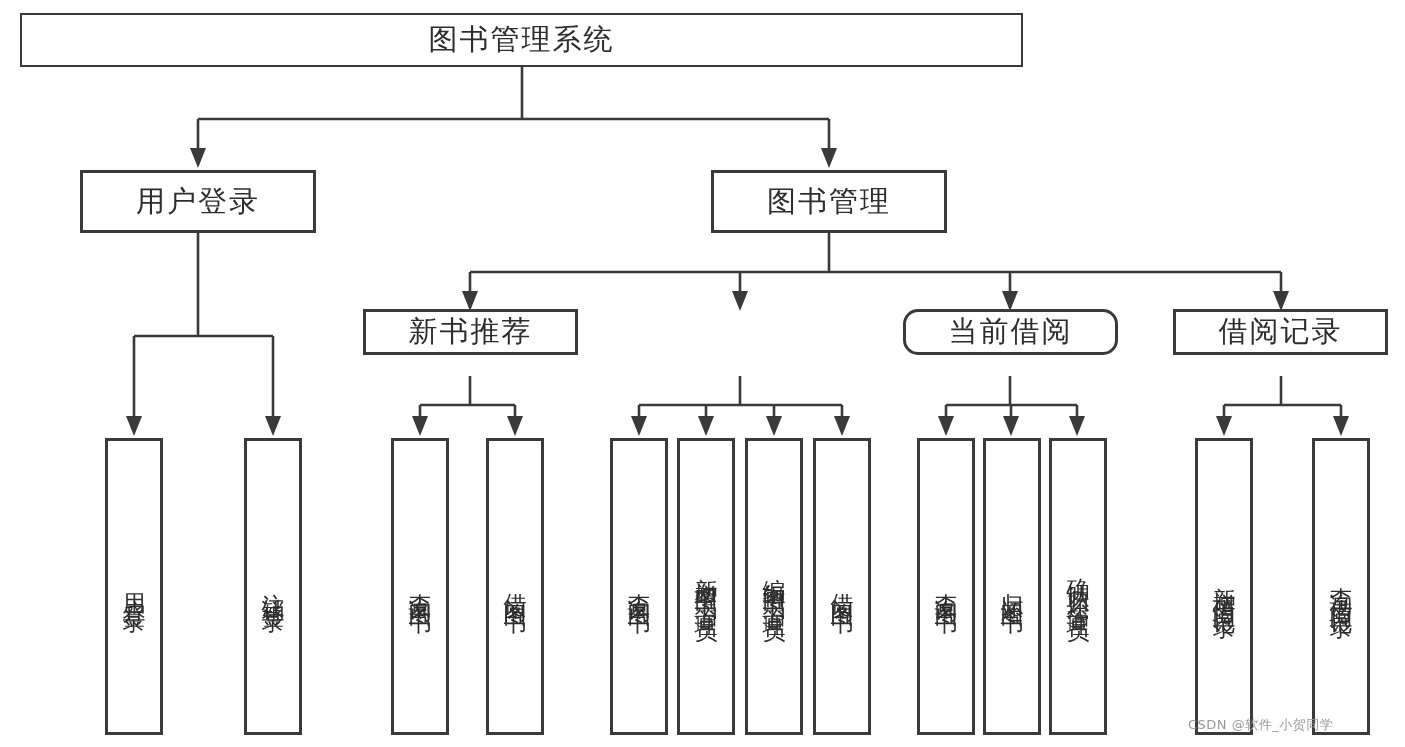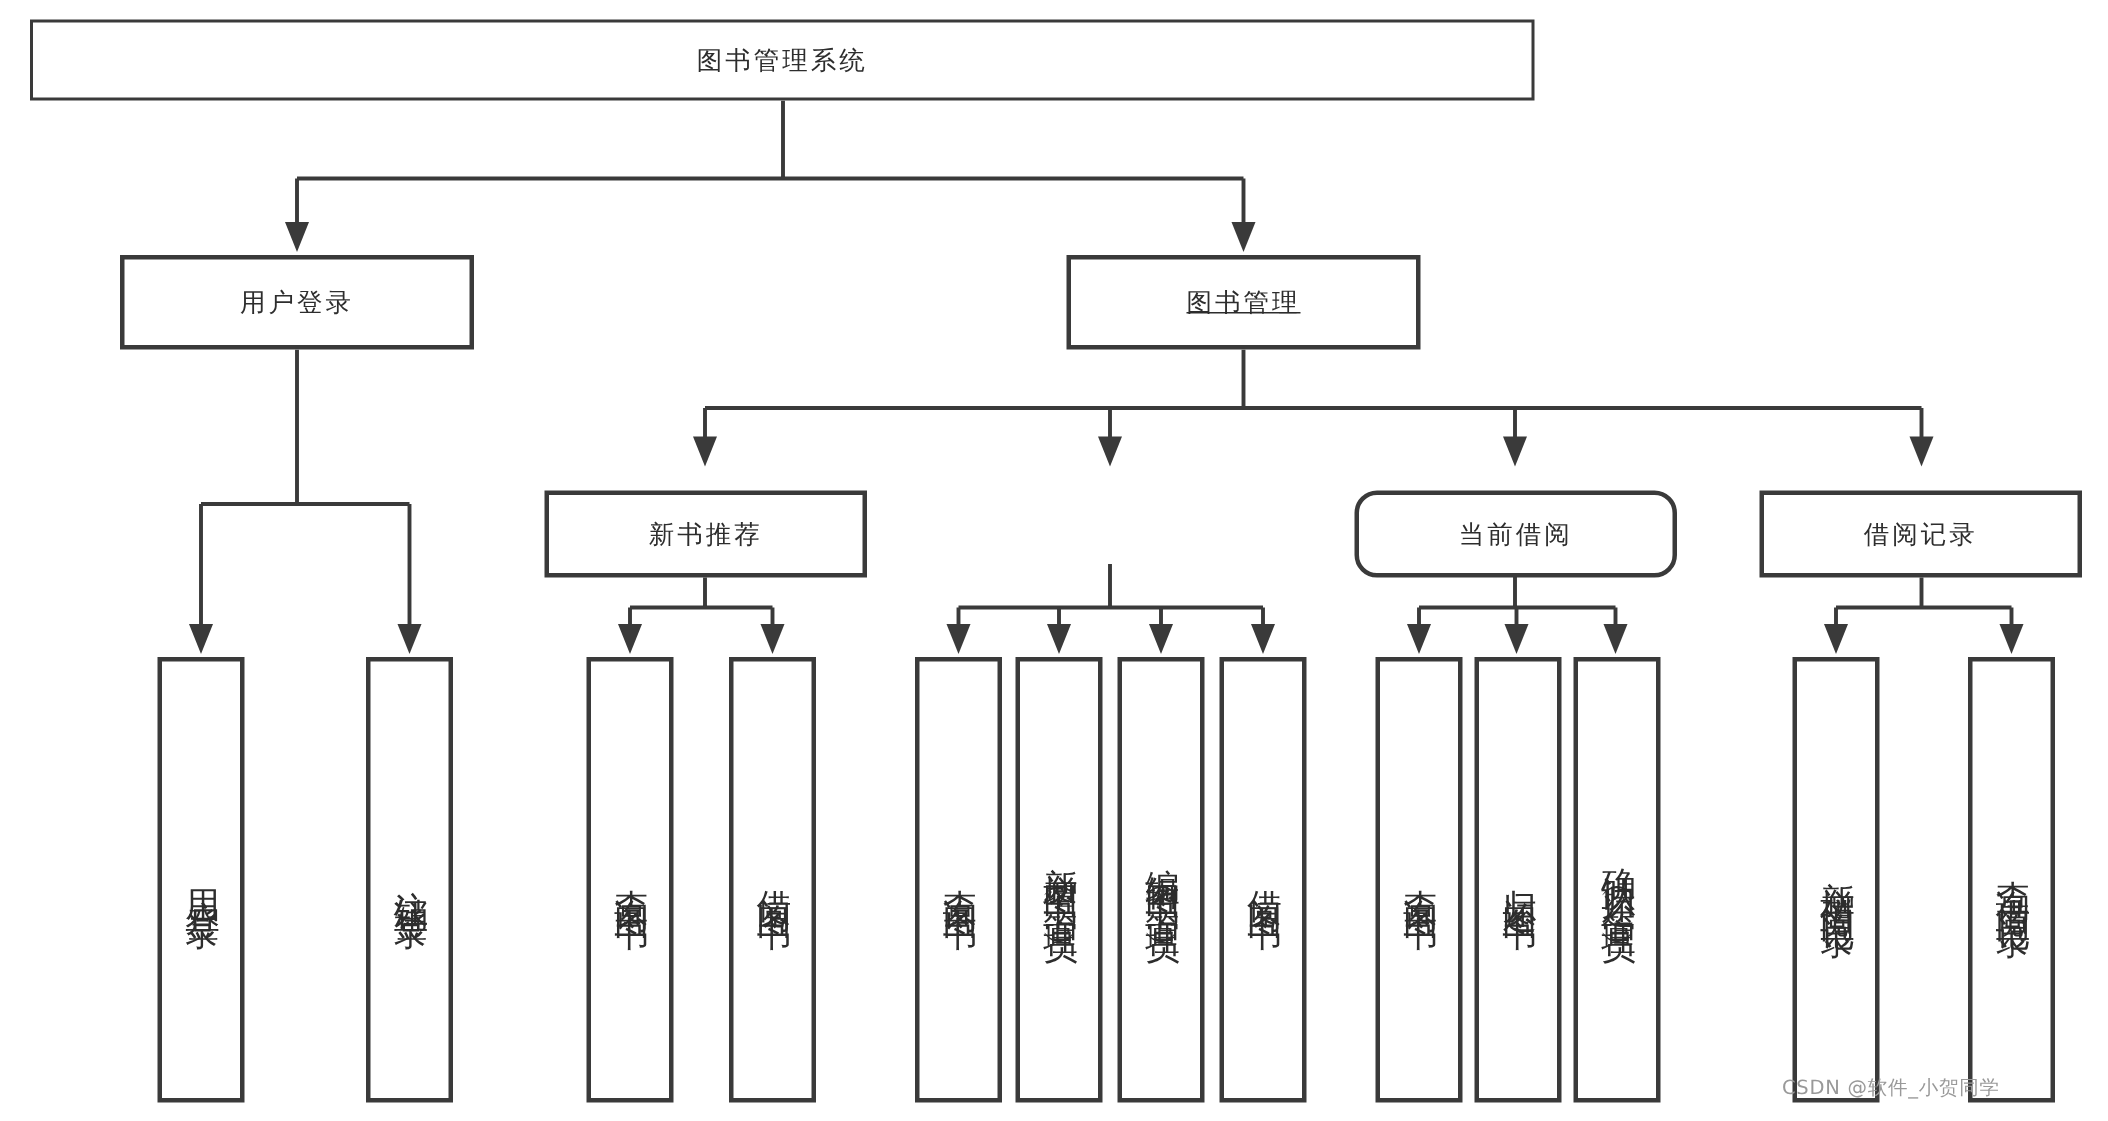--- a/index.html
+++ b/index.html
@@ -22,27 +22,27 @@
   #connectors polygon{fill:var(--line);stroke:none;}
   .box{
     position:absolute;
     box-sizing:border-box;
     border:3px solid var(--line);
     background:#fff;
     display:flex;
     align-items:center;
     justify-content:center;
     color:var(--text);
-    font-size:17px;
+    font-size:29px;
     letter-spacing:2px;
     white-space:nowrap;
   }
   .root{border-width:2px;left:20px;top:13px;width:1003px;height:54px;}
   .lvl2{top:170px;width:236px;height:63px;}
-  .lvl3{top:327px;width:215px;height:58px;}
+  .lvl3{top:309px;width:215px;height:46px;}
   .leaf{
     top:438px;width:58px;height:297px;
     writing-mode:vertical-rl;
     text-orientation:mixed;
     font-size:23px;
     letter-spacing:6px;
     line-height:1;
   }
   #watermark{
     position:absolute;
@@ -90,21 +90,21 @@
     <polygon points="938,416 954,416 946,436"></polygon>
     <polygon points="1003,416 1019,416 1011,436"></polygon>
     <polygon points="1069,416 1085,416 1077,436"></polygon>
     <polygon points="1216,416 1232,416 1224,436"></polygon>
     <polygon points="1333,416 1349,416 1341,436"></polygon>
   </svg>
 
   <div class="box root">图书管理系统</div>
 
   <div class="box lvl2" style="left:80px;">用户登录</div>
-  <div class="box lvl2" style="left:711px;text-decoration:underline;">图书管理</div>
+  <div class="box lvl2" style="left:711px;">图书管理</div>
 
   <div class="box lvl3" style="left:363px;">新书推荐</div>
   <div class="box lvl3" style="left:903px;border-radius:15px;">当前借阅</div>
   <div class="box lvl3" style="left:1173px;">借阅记录</div>
 
   <div class="box leaf" style="left:105px;">用户登录</div>
   <div class="box leaf" style="left:244px;">注销登录</div>
 
   <div class="box leaf" style="left:391px;">查询图书</div>
   <div class="box leaf" style="left:486px;">借阅图书</div>

